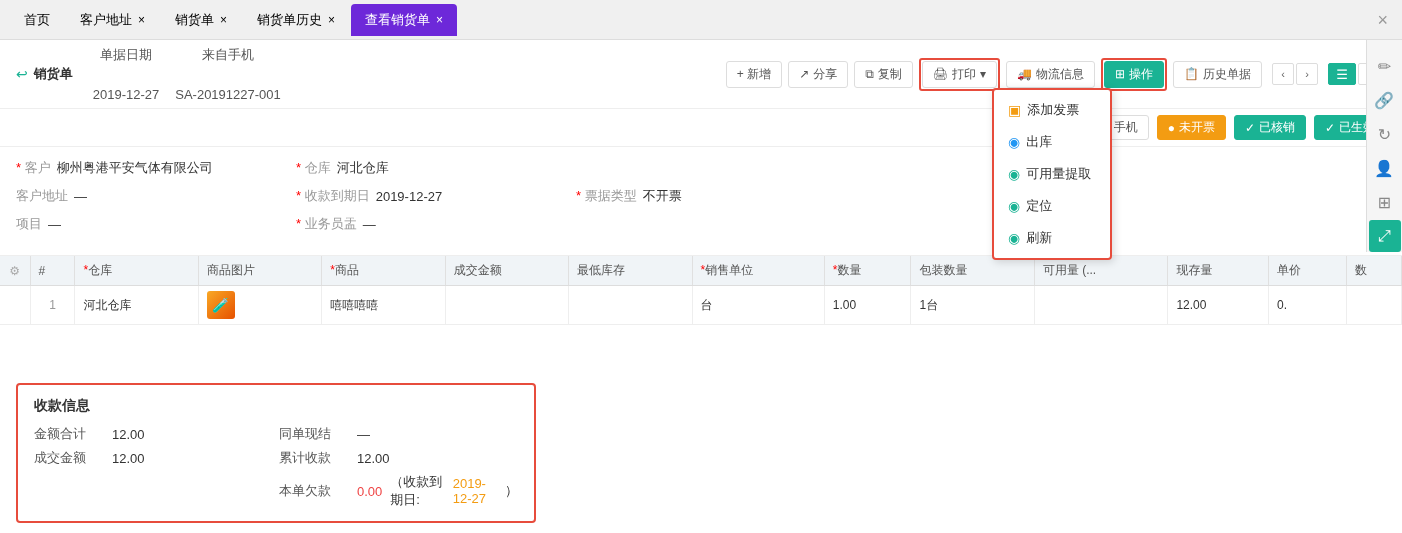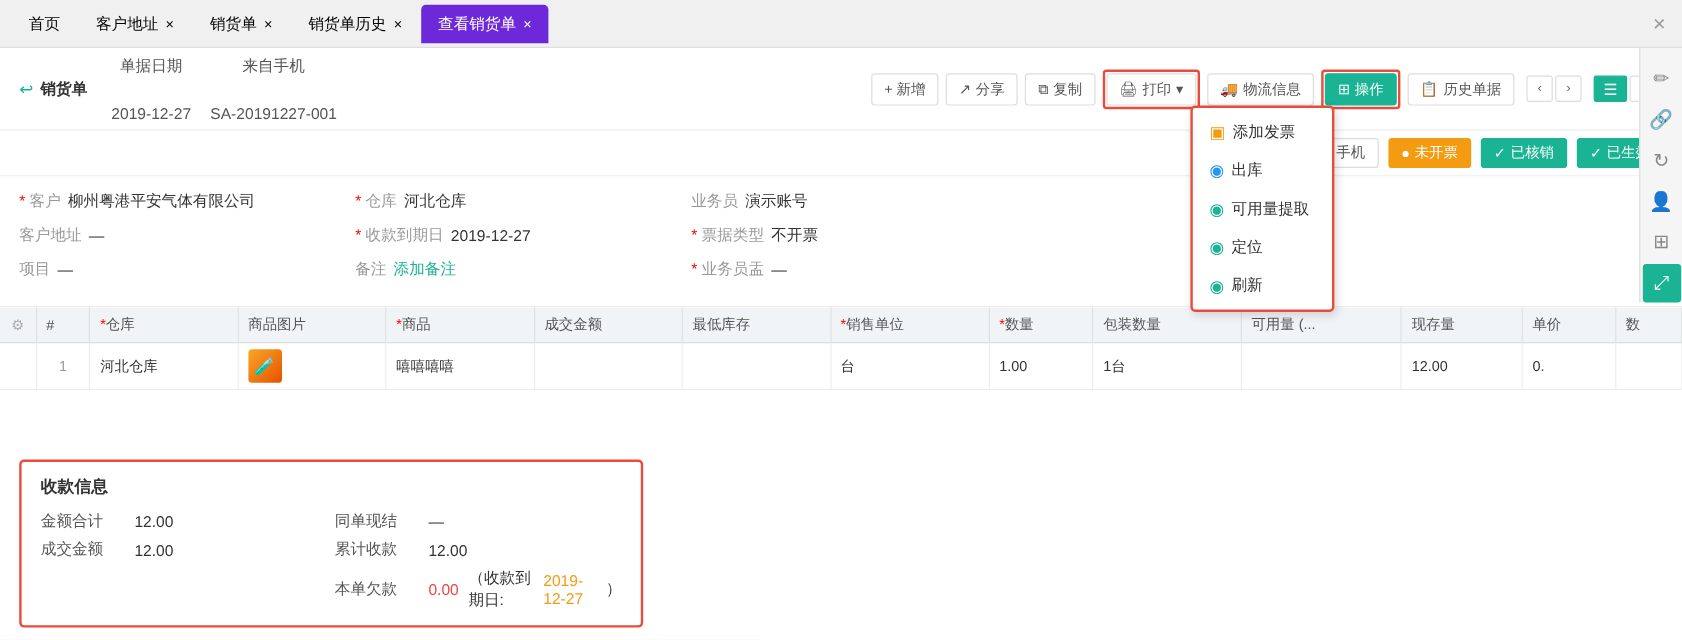--- a/index.html
+++ b/index.html
@@ -261,47 +261,39 @@
     <div class="form-area">
       <div class="form-row">
         <div class="form-field">
           <span class="form-label required">客户</span>
           <span class="form-value">柳州粤港平安气体有限公司</span>
         </div>
         <div class="form-field">
           <span class="form-label required">仓库</span>
           <span class="form-value">河北仓库</span>
         </div>
-        <div class="form-field">
-          <span class="form-label">业务员</span>
-          <span class="form-value">演示账号</span>
-        </div>
       </div>
       <div class="form-row">
         <div class="form-field">
           <span class="form-label">客户地址</span>
           <span class="form-value">—</span>
         </div>
         <div class="form-field">
           <span class="form-label required">收款到期日</span>
           <span class="form-value">2019-12-27</span>
         </div>
         <div class="form-field">
           <span class="form-label required">票据类型</span>
           <span class="form-value">不开票</span>
         </div>
       </div>
       <div class="form-row">
         <div class="form-field">
           <span class="form-label">项目</span>
           <span class="form-value">—</span>
-        </div>
-        <div class="form-field">
-          <span class="form-label">备注</span>
-          <a class="form-link">添加备注</a>
         </div>
         <div class="form-field">
           <span class="form-label required">业务员盂</span>
           <span class="form-value">—</span>
         </div>
       </div>
     </div>
 
     <div class="table-container">
       <table>

